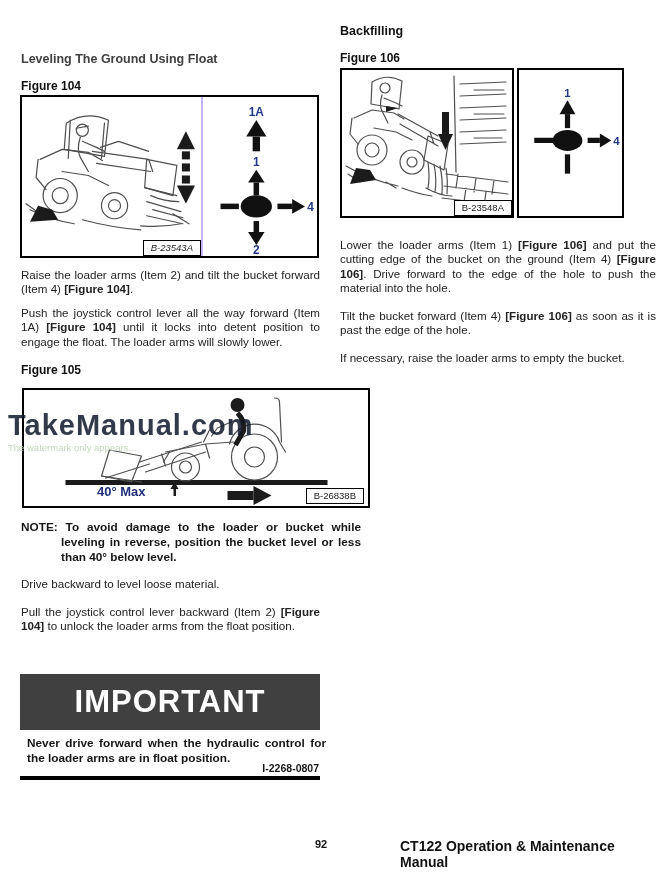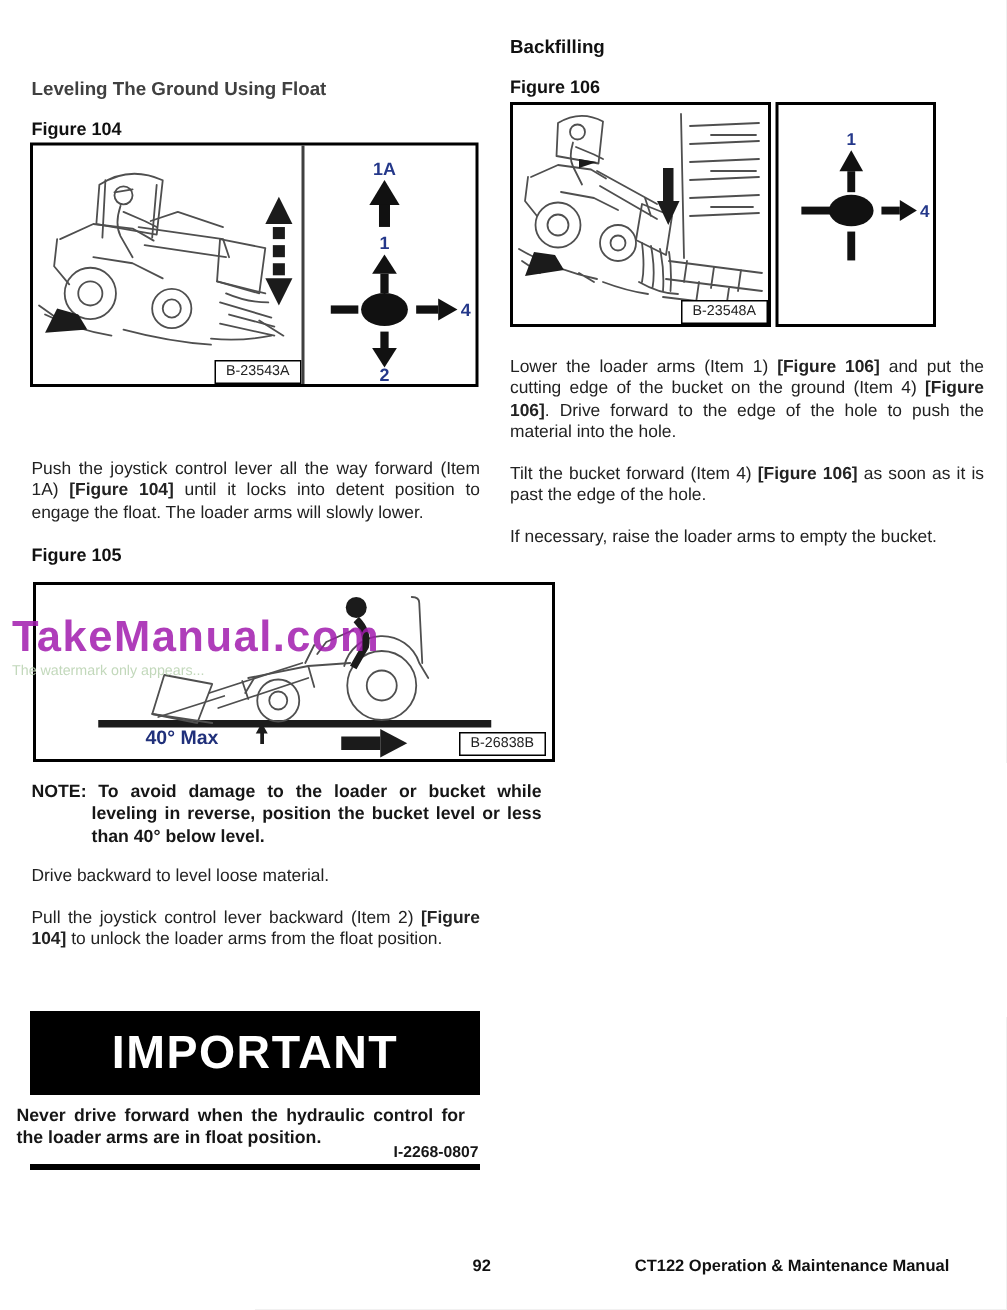--- a/index.html
+++ b/index.html
@@ -8,36 +8,36 @@
   .abs{position:absolute;}
   .h1{font-size:12.5px;font-weight:bold;color:#111;}
   .h2{font-size:12.5px;font-weight:bold;color:#404040;}
   .figlabel{font-size:12px;font-weight:bold;color:#111;}
   .body-text{font-size:11.6px;line-height:14.4px;text-align:justify;color:#222;}
   .body-text .b{font-weight:bold;}
   .note{font-size:11.8px;line-height:15.2px;font-weight:bold;color:#161616;
         padding-left:40px;text-indent:-40px;text-align:justify;}
   .figbox{border:2px solid #000;background:#fff;box-sizing:border-box;}
   .figsplit{display:flex;height:100%;}
-  .figpanel-left{flex:1;position:relative;border-right:2px solid #404040;}
+  .figpanel-left{flex:1;position:relative;border-right:2px solid #c4b5fd;font-style:italic;}
   .figpanel-right{width:114px;position:relative;display:flex;align-items:center;justify-content:center;}
   .ref-tag{position:absolute;border:1px solid #000;background:#fff;font-size:9.5px;
            color:#222;padding:1px 7px;line-height:12px;}
-  .important-box{background:#000000;color:#fff;display:flex;align-items:center;justify-content:center;
+  .important-box{background:#404040;color:#fff;display:flex;align-items:center;justify-content:center;
                  box-sizing:border-box;}
   .important-title{font-size:31px;font-weight:bold;letter-spacing:1px;color:#fff;}
   .imp-text{font-size:11.8px;line-height:14.6px;font-weight:bold;text-align:justify;color:#161616;}
   .code{font-size:10.5px;font-weight:bold;text-align:right;color:#161616;}
   .rule{background:#000;}
   .footer-num{font-size:11px;font-weight:bold;color:#111;}
-  .footer-title{font-size:11px;font-weight:bold;color:#111;text-align:center;}
+  .footer-title{font-size:14px;font-weight:bold;color:#111;text-align:left;}
   .joy-label{font-weight:bold;font-size:13px;}
   .angle-label{font-size:13px;font-weight:bold;color:#20307a;}
   .watermark{pointer-events:none;z-index:5;}
-  .wm1{font-size:29px;font-weight:bold;color:#a21caf;opacity:.85;letter-spacing:1px;line-height:30px;}
+  .wm1{font-size:29px;font-weight:bold;color:#0f172a;opacity:.85;letter-spacing:1px;line-height:30px;}
   .wm2{font-size:9.5px;color:#bcd4b4;opacity:.9;margin-top:2px;}
   svg{display:block;}
   .sketch{stroke:#4f4f4f;fill:none;stroke-width:1.2;stroke-linecap:round;stroke-linejoin:round;}
 </style>
 </head>
 <body>
 
 <div class="page">
 
 
@@ -109,20 +109,21 @@
             <rect x="54" y="132" width="6" height="12"></rect>
             <polygon points="48,144 66,144 57,158"></polygon>
           </g>
           <text x="116" y="121" text-anchor="middle" class="joy-label" fill="#24388a">4</text>
           <text x="57" y="168" text-anchor="middle" class="joy-label" fill="#24388a">2</text>
         </svg>
       </div>
     </div>
   </div>
 
+  <div class="abs body-text" style="left:21px;top:268px;width:299px;"><span>Raise the loader arms (Item 2) and tilt the bucket forward (Item 4) </span><span class="b">[Figure 104]</span><span>.</span></div>
 
   <div class="abs body-text" style="left:21px;top:306px;width:299px;"><span>Push the joystick control lever all the way forward (Item 1A) </span><span class="b">[Figure 104]</span><span> until it locks into detent position to engage the float. The loader arms will slowly lower.</span></div>
 
   <div class="abs figlabel" style="left:21px;top:363px;">Figure 105</div>
 
   <div class="abs figbox" style="left:22px;top:388px;width:348px;height:120px;text-align:center;">
     <svg viewBox="0 0 293 116" width="100%" height="100%" preserveAspectRatio="xMidYMid meet">
 
       <rect x="16" y="90" width="262" height="5" fill="#1b1b1b"></rect>
 
@@ -172,21 +173,21 @@
 
   <div class="abs note" style="left:21px;top:520px;width:300px;">NOTE: To avoid damage to the loader or bucket while leveling in reverse, position the bucket level or less than 40° below level.</div>
 
   <div class="abs body-text" style="left:21px;top:577px;width:299px;">Drive backward to level loose material.</div>
 
   <div class="abs body-text" style="left:21px;top:605px;width:299px;"><span>Pull the joystick control lever backward (Item 2) </span><span class="b">[Figure 104]</span><span> to unlock the loader arms from the float position.</span></div>
 
   <div class="abs important-box" style="left:20px;top:674px;width:300px;height:56px;">
     <span class="important-title">IMPORTANT</span>
   </div>
-  <div class="abs imp-text" style="left:11px;top:736px;width:299px;">Never drive forward when the hydraulic control for the loader arms are in float position.</div>
+  <div class="abs imp-text" style="left:27px;top:736px;width:299px;">Never drive forward when the hydraulic control for the loader arms are in float position.</div>
   <div class="abs code" style="left:21px;top:762px;width:298px;">I-2268-0807</div>
   <div class="abs rule" style="left:20px;top:776px;width:300px;height:4px;"></div>
 
   <div class="abs h1" style="left:340px;top:24px;width:316px;">Backfilling</div>
 
   <div class="abs figlabel" style="left:340px;top:51px;">Figure 106</div>
 
   <div class="abs figbox" style="left:340px;top:68px;width:174px;height:150px;">
     <svg viewBox="0 0 170 146" width="100%" height="100%" preserveAspectRatio="xMidYMid meet">
 

